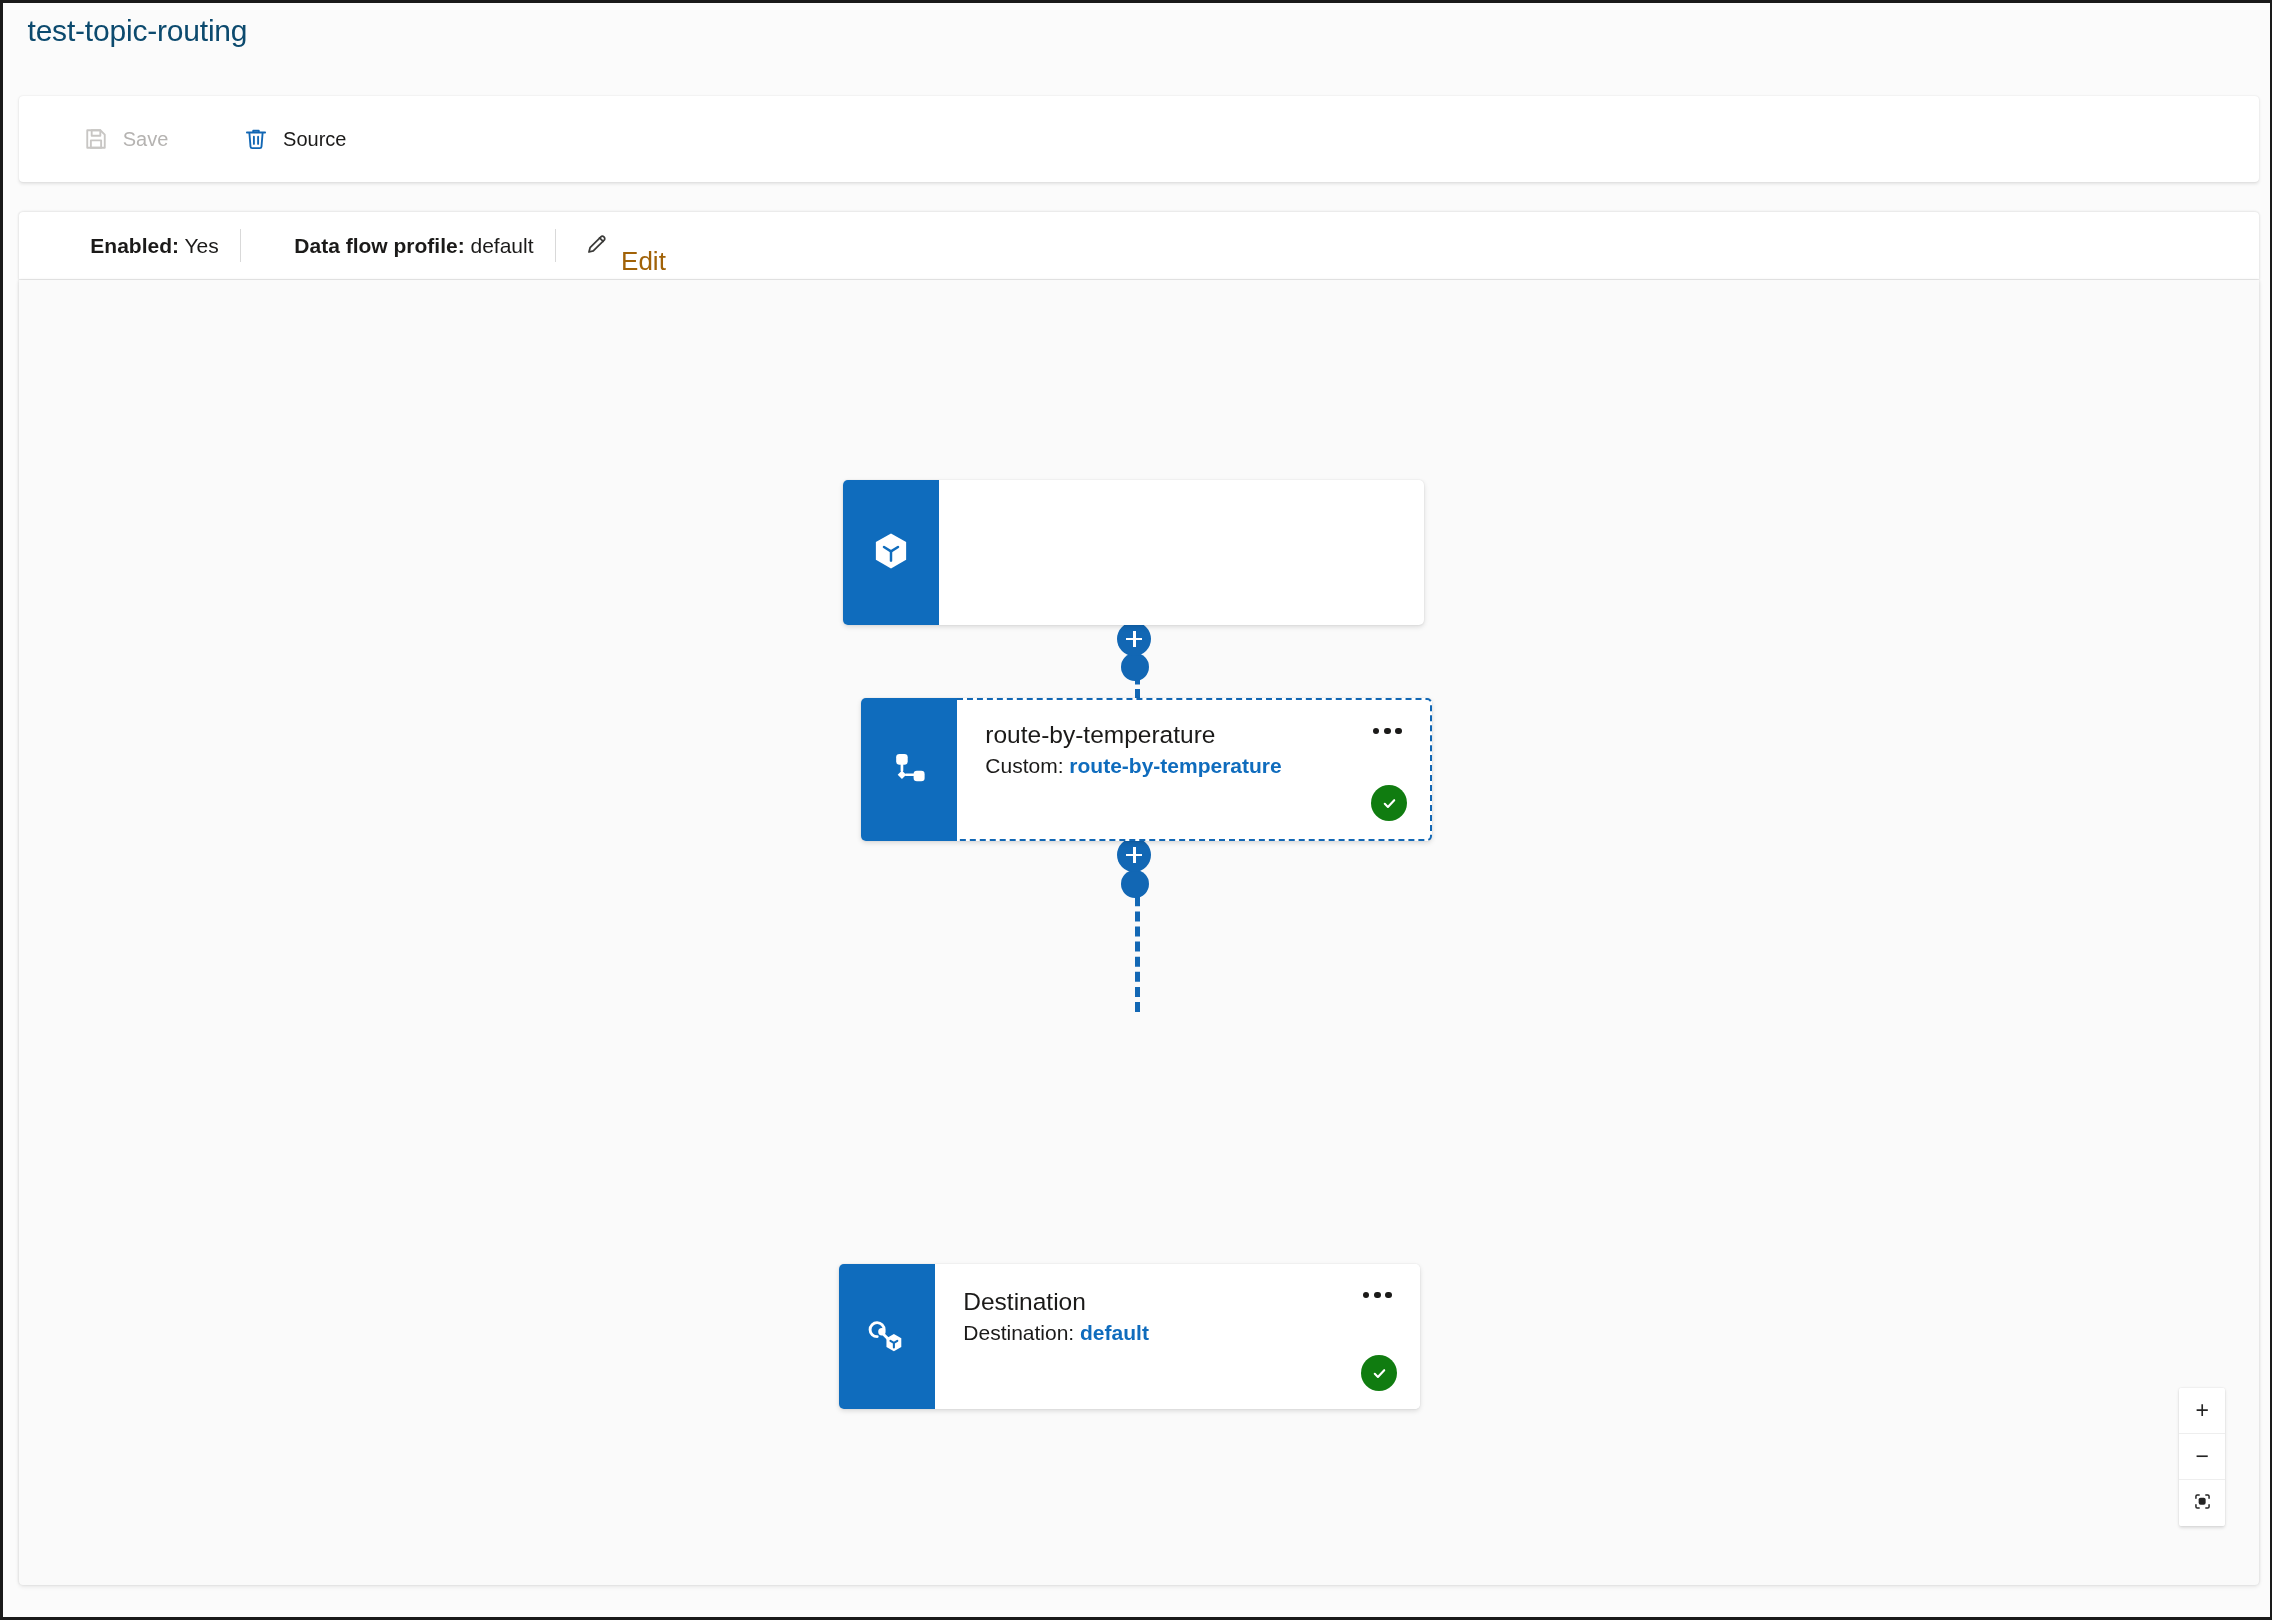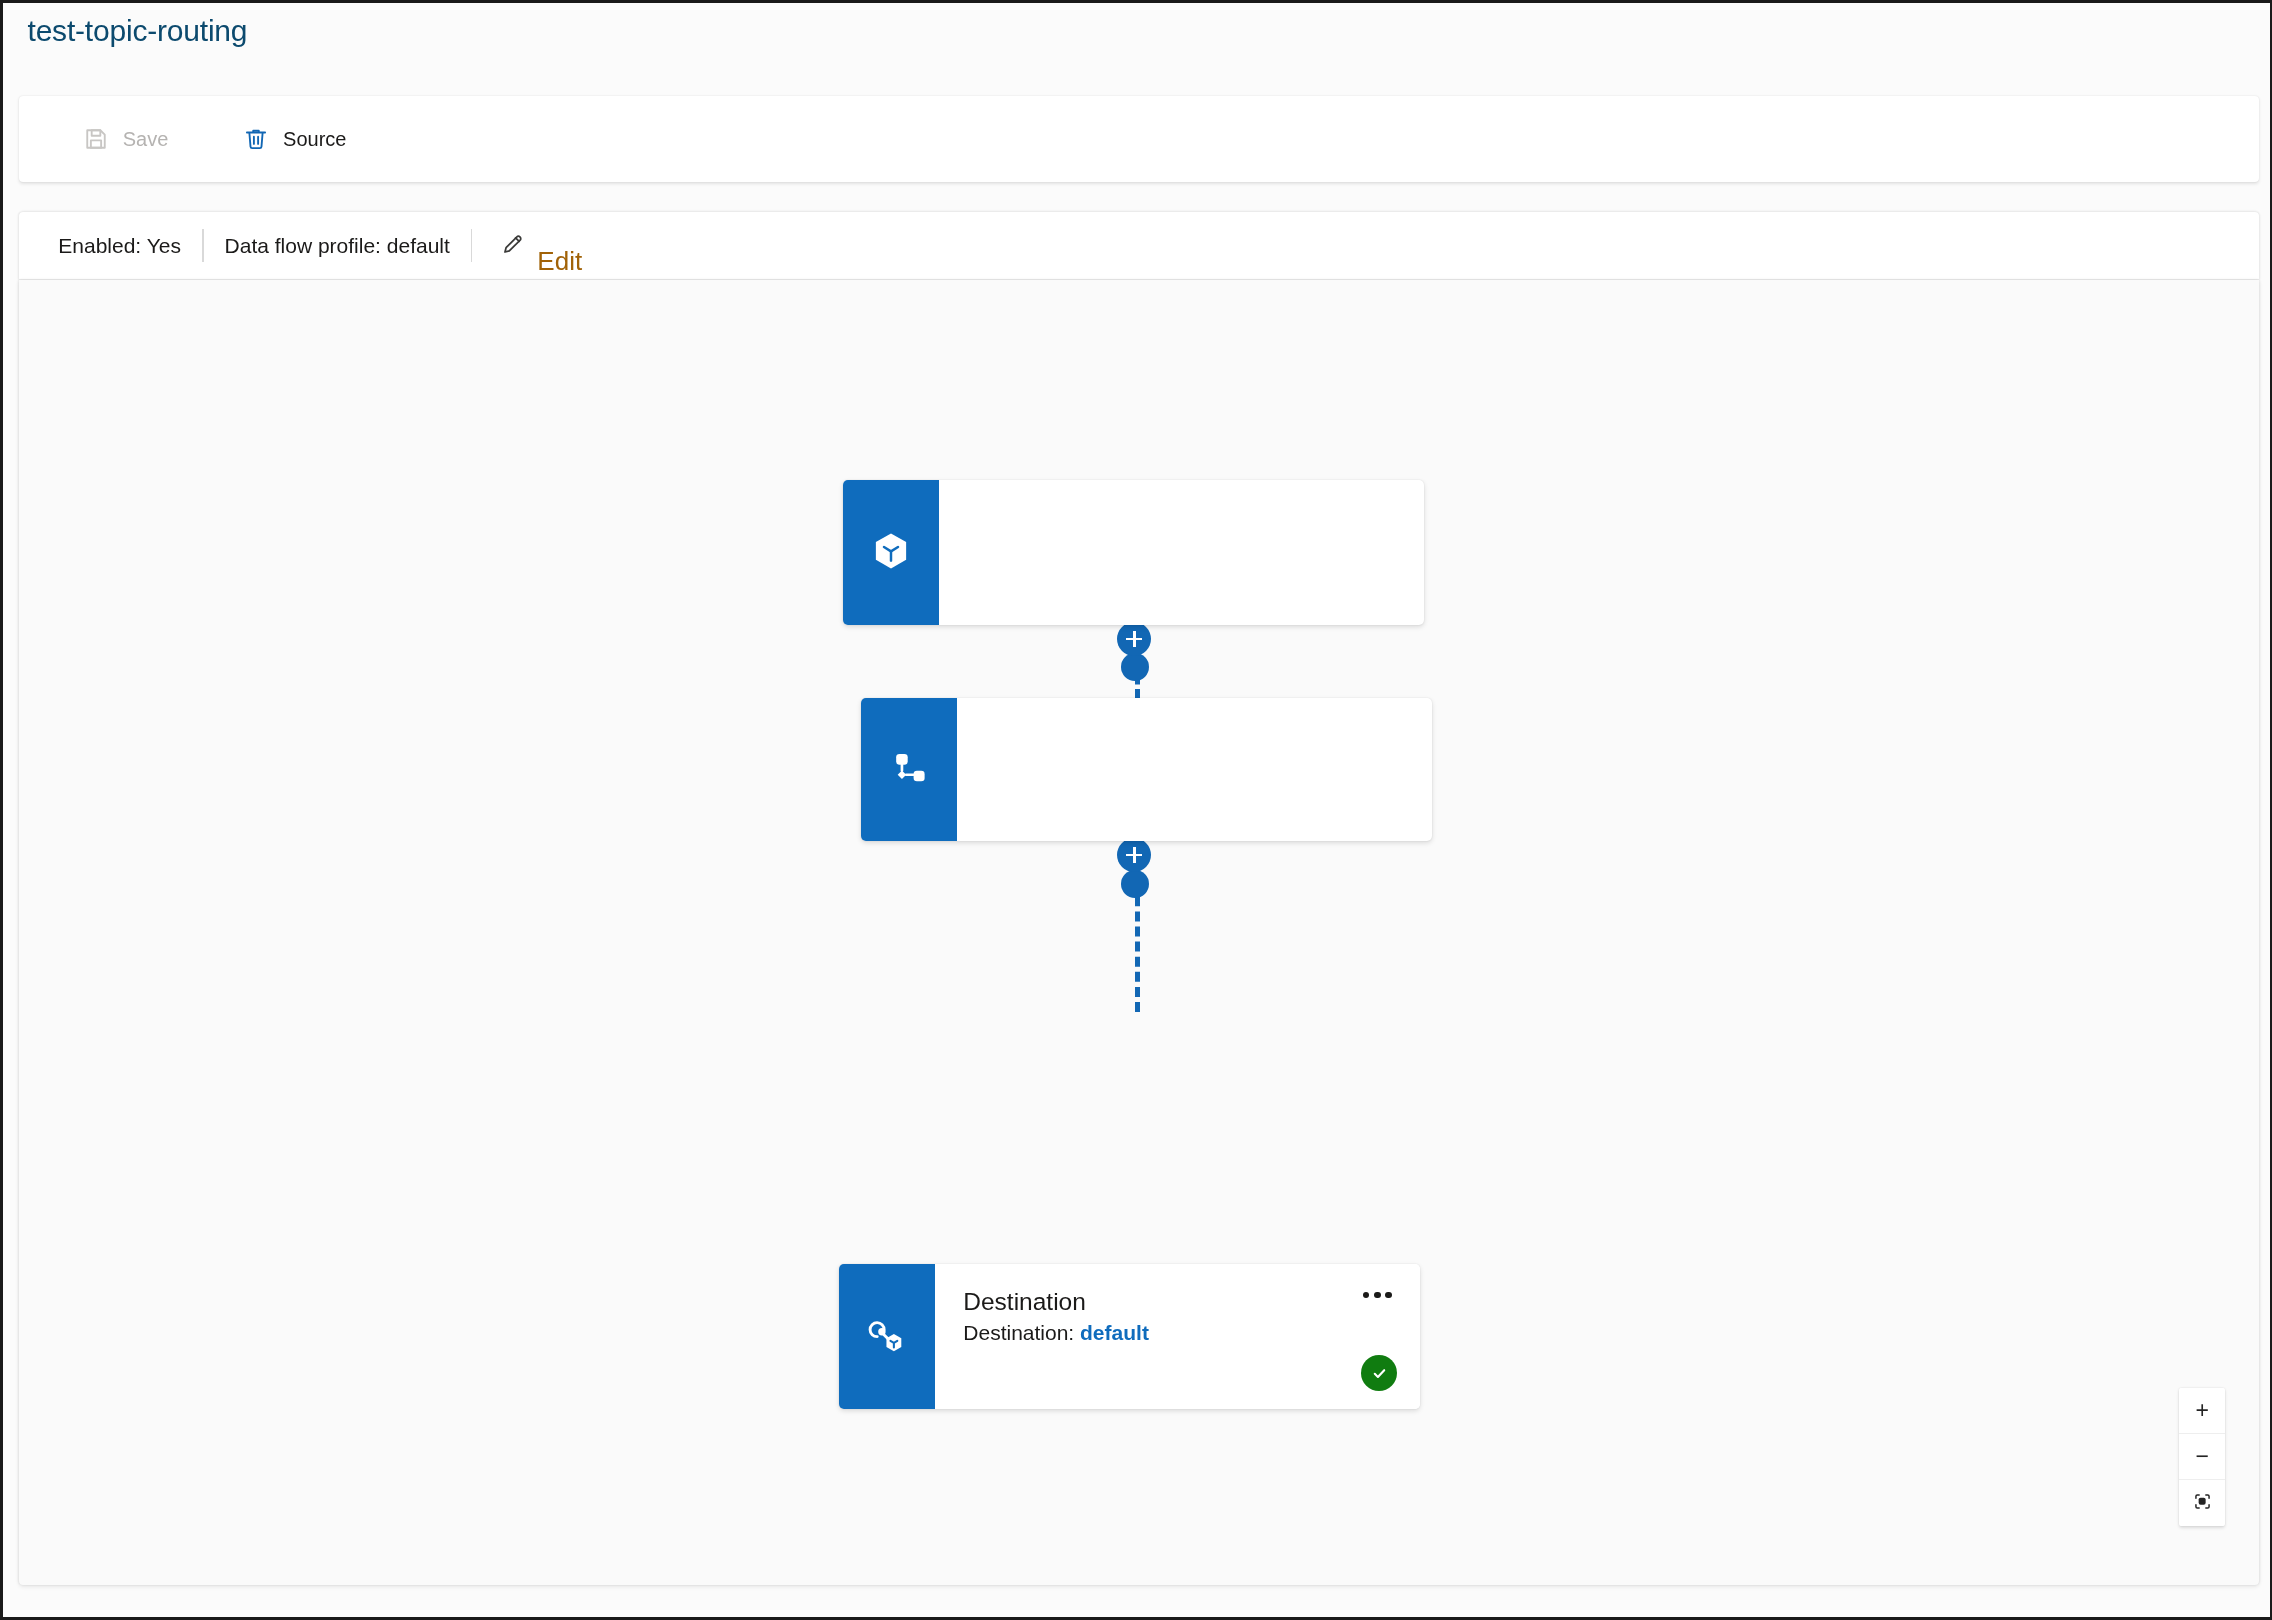--- a/index.html
+++ b/index.html
@@ -86,21 +86,21 @@
     display: flex;
     align-items: center;
     padding-left: 39px;
     box-shadow: 0 -0.8px 2.4px rgba(0,0,0,0.05), 0.8px 0 2.4px rgba(0,0,0,0.05), -0.8px 0 2.4px rgba(0,0,0,0.05);
   }
   .info-item {
     font-size: 21px;
     color: #1b1a19;
     white-space: nowrap;
   }
-  .info-item b { font-weight: 400; }
+  .info-item b { font-weight: 700; margin-left: 32px; }
   .info-sep {
     width: 1.6px;
     height: 33px;
     background: #d9d9d9;
     margin: 0 21px;
     flex: none;
   }
   .edit-btn {
     display: flex;
     align-items: center;
@@ -367,20 +367,37 @@
       <div class="node is-selected" style="left:842px; top:418px; width:571px; height:143px;">
         <div class="node-icon-pane">
           <span>
             <svg viewBox="0 0 32 32" width="41" height="41">
               <rect x="5.6" y="4.6" width="9" height="8.4" rx="2.6" fill="#ffffff"></rect>
               <rect x="19.2" y="17.8" width="8.6" height="8.2" rx="2.6" fill="#ffffff"></rect>
               <path d="M10.1 17.6l3.3 3.3-3.3 3.3-3.3-3.3z" fill="#ffffff"></path>
               <path d="M10.1 13v4.6M13.4 20.9h5.8" stroke="#ffffff" stroke-width="2.1" stroke-linecap="round"></path>
             </svg>
           </span>
+        </div>
+        <div class="node-body">
+          <button class="node-menu">
+            <i></i>
+            <i></i>
+            <i></i>
+          </button>
+          <div class="node-title">route-by-temperature</div>
+          <div class="node-sub">
+            <span>Custom:</span>
+            <span class="node-sub-value">route-by-temperature</span>
+          </div>
+          <div class="node-status">
+            <svg viewBox="0 0 24 24" width="21" height="21" fill="none" stroke="#ffffff" stroke-width="2.4" stroke-linecap="round" stroke-linejoin="round">
+              <path d="M6.6 12.4l3.6 3.6 7.2-7.8"></path>
+            </svg>
+          </div>
         </div>
       </div>
 
       <div class="node" style="left:820px; top:984px; width:581px; height:145px;">
         <div class="node-icon-pane">
           <span>
             <svg viewBox="0 0 32 32" width="44" height="44">
               <path d="M13.9 12.2a5.1 5.1 0 1 0-5 5" fill="none" stroke="#ffffff" stroke-width="2.1" stroke-linecap="round"></path>
               <circle cx="12.3" cy="13.6" r="2.7" fill="#ffffff"></circle>
               <path d="M13.6 15.6l3.1 3.1" stroke="#ffffff" stroke-width="2.1" stroke-linecap="round"></path>

